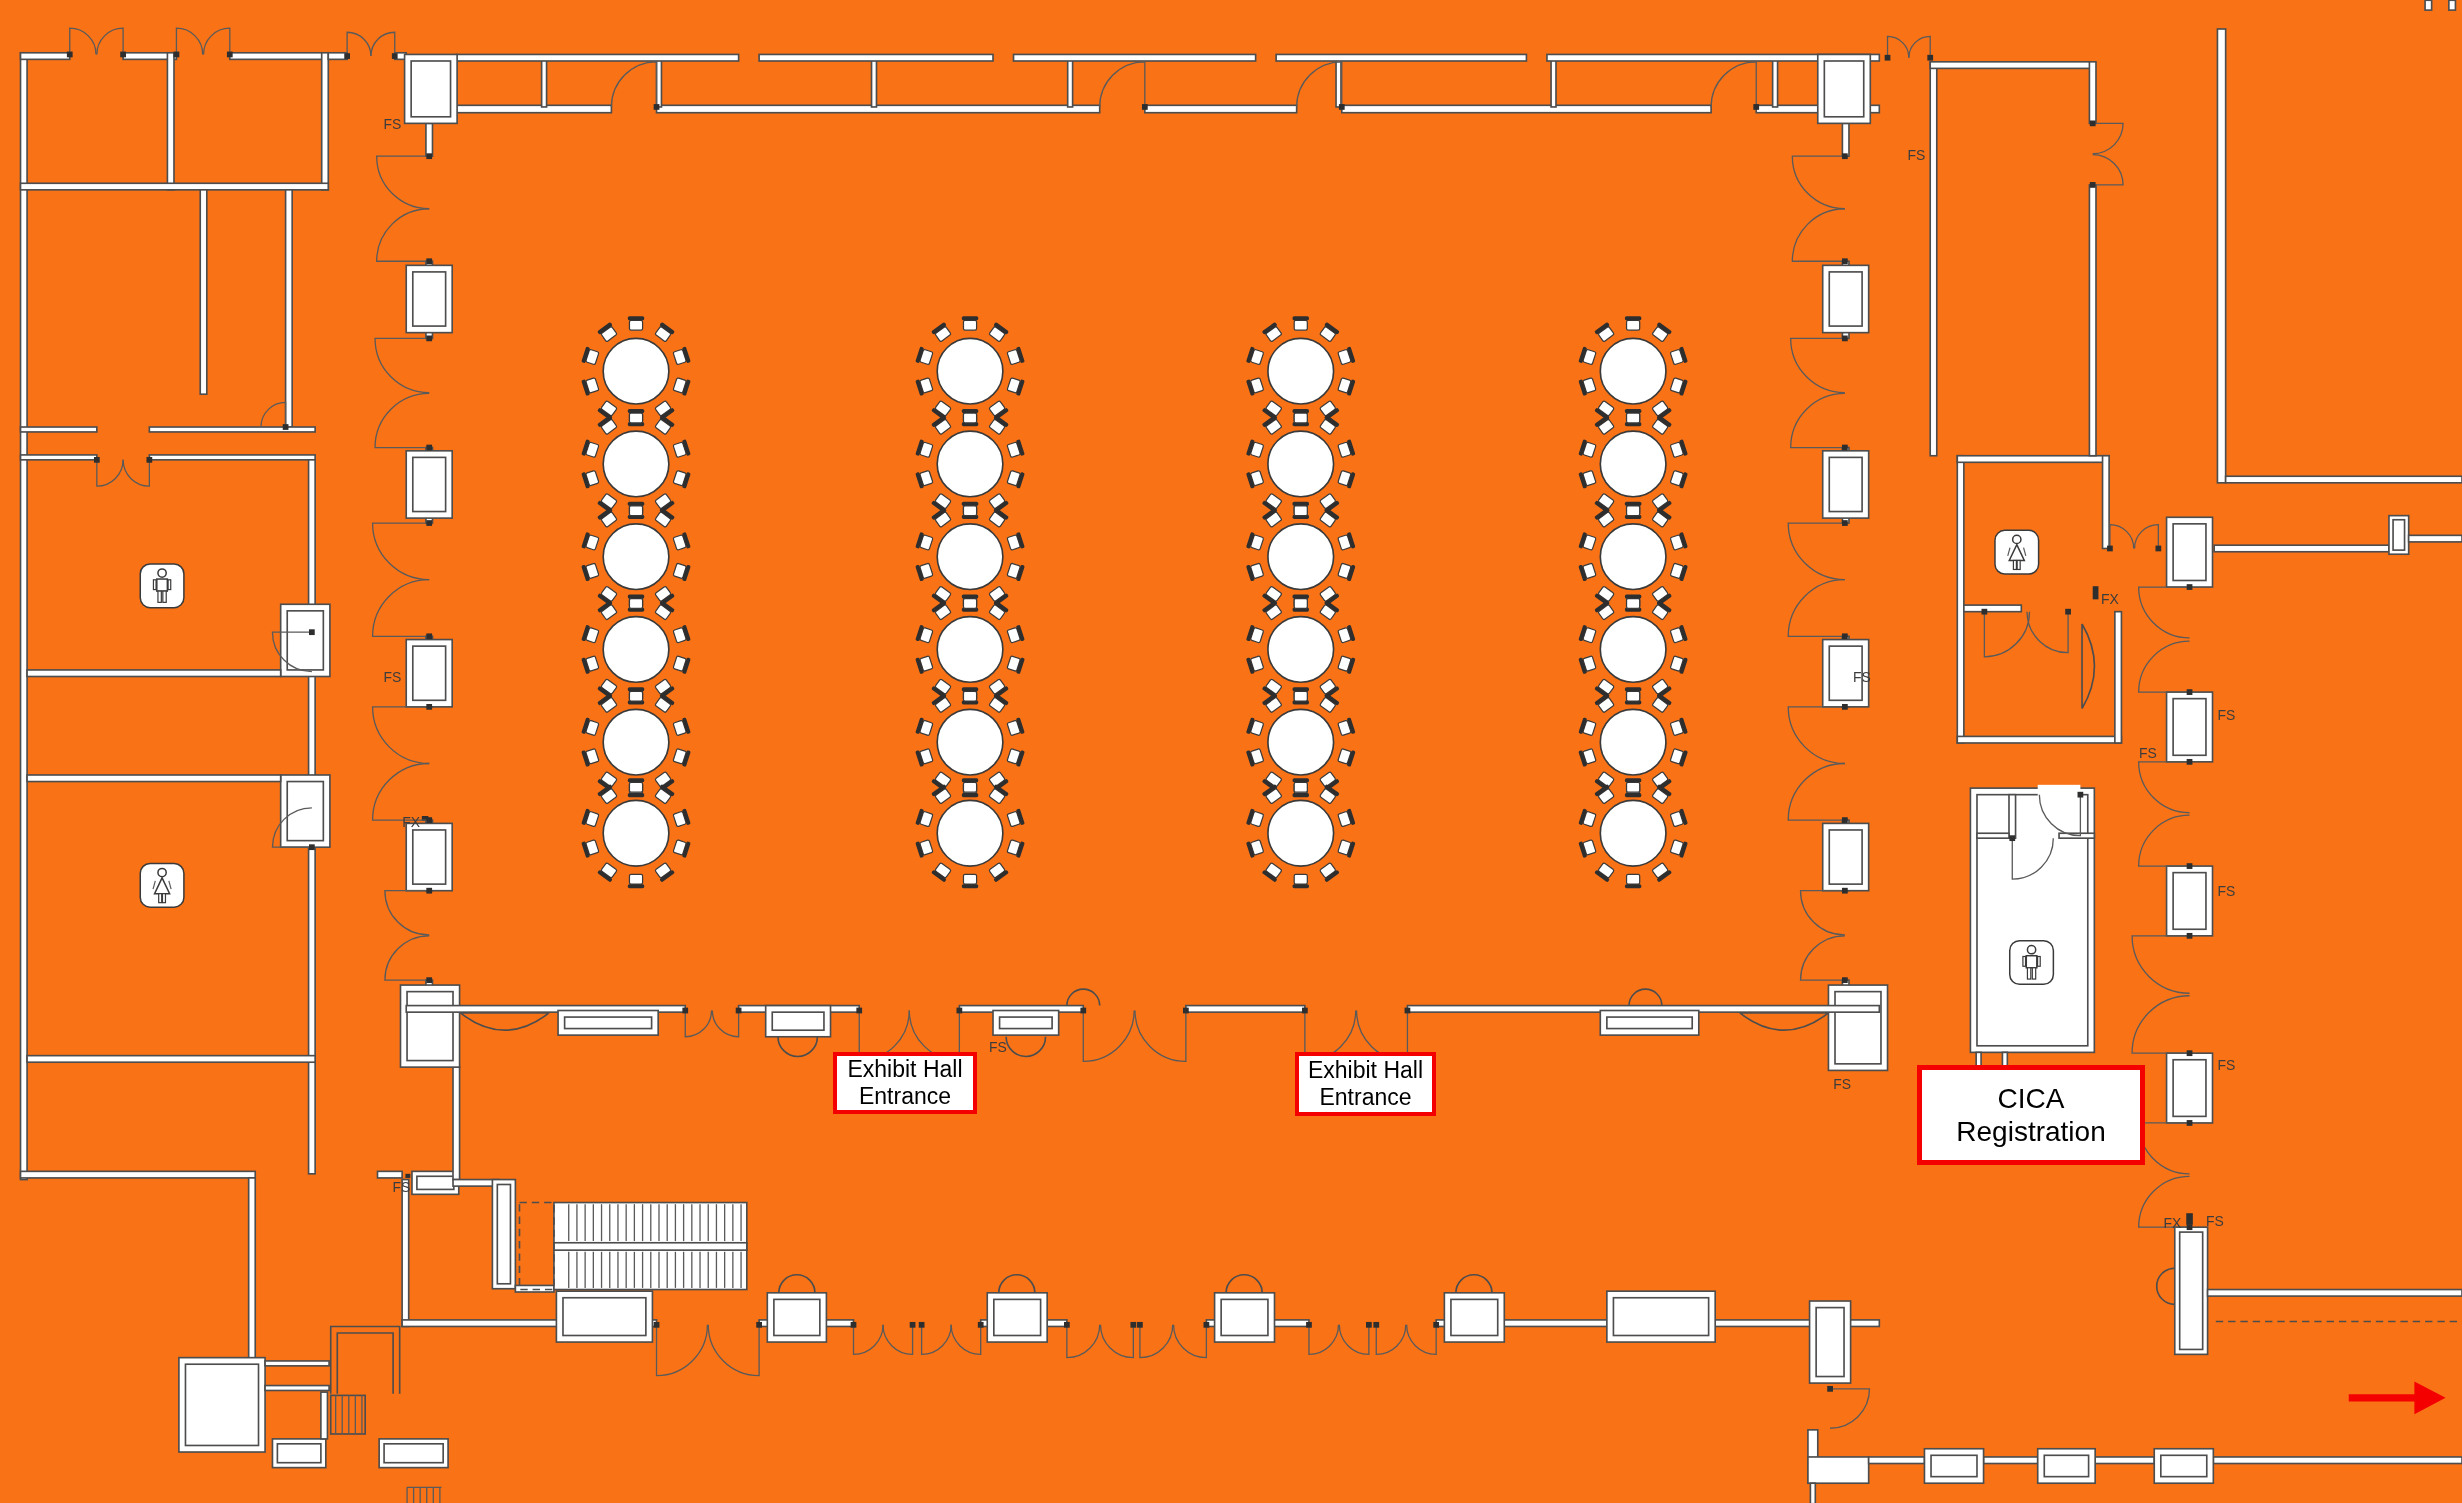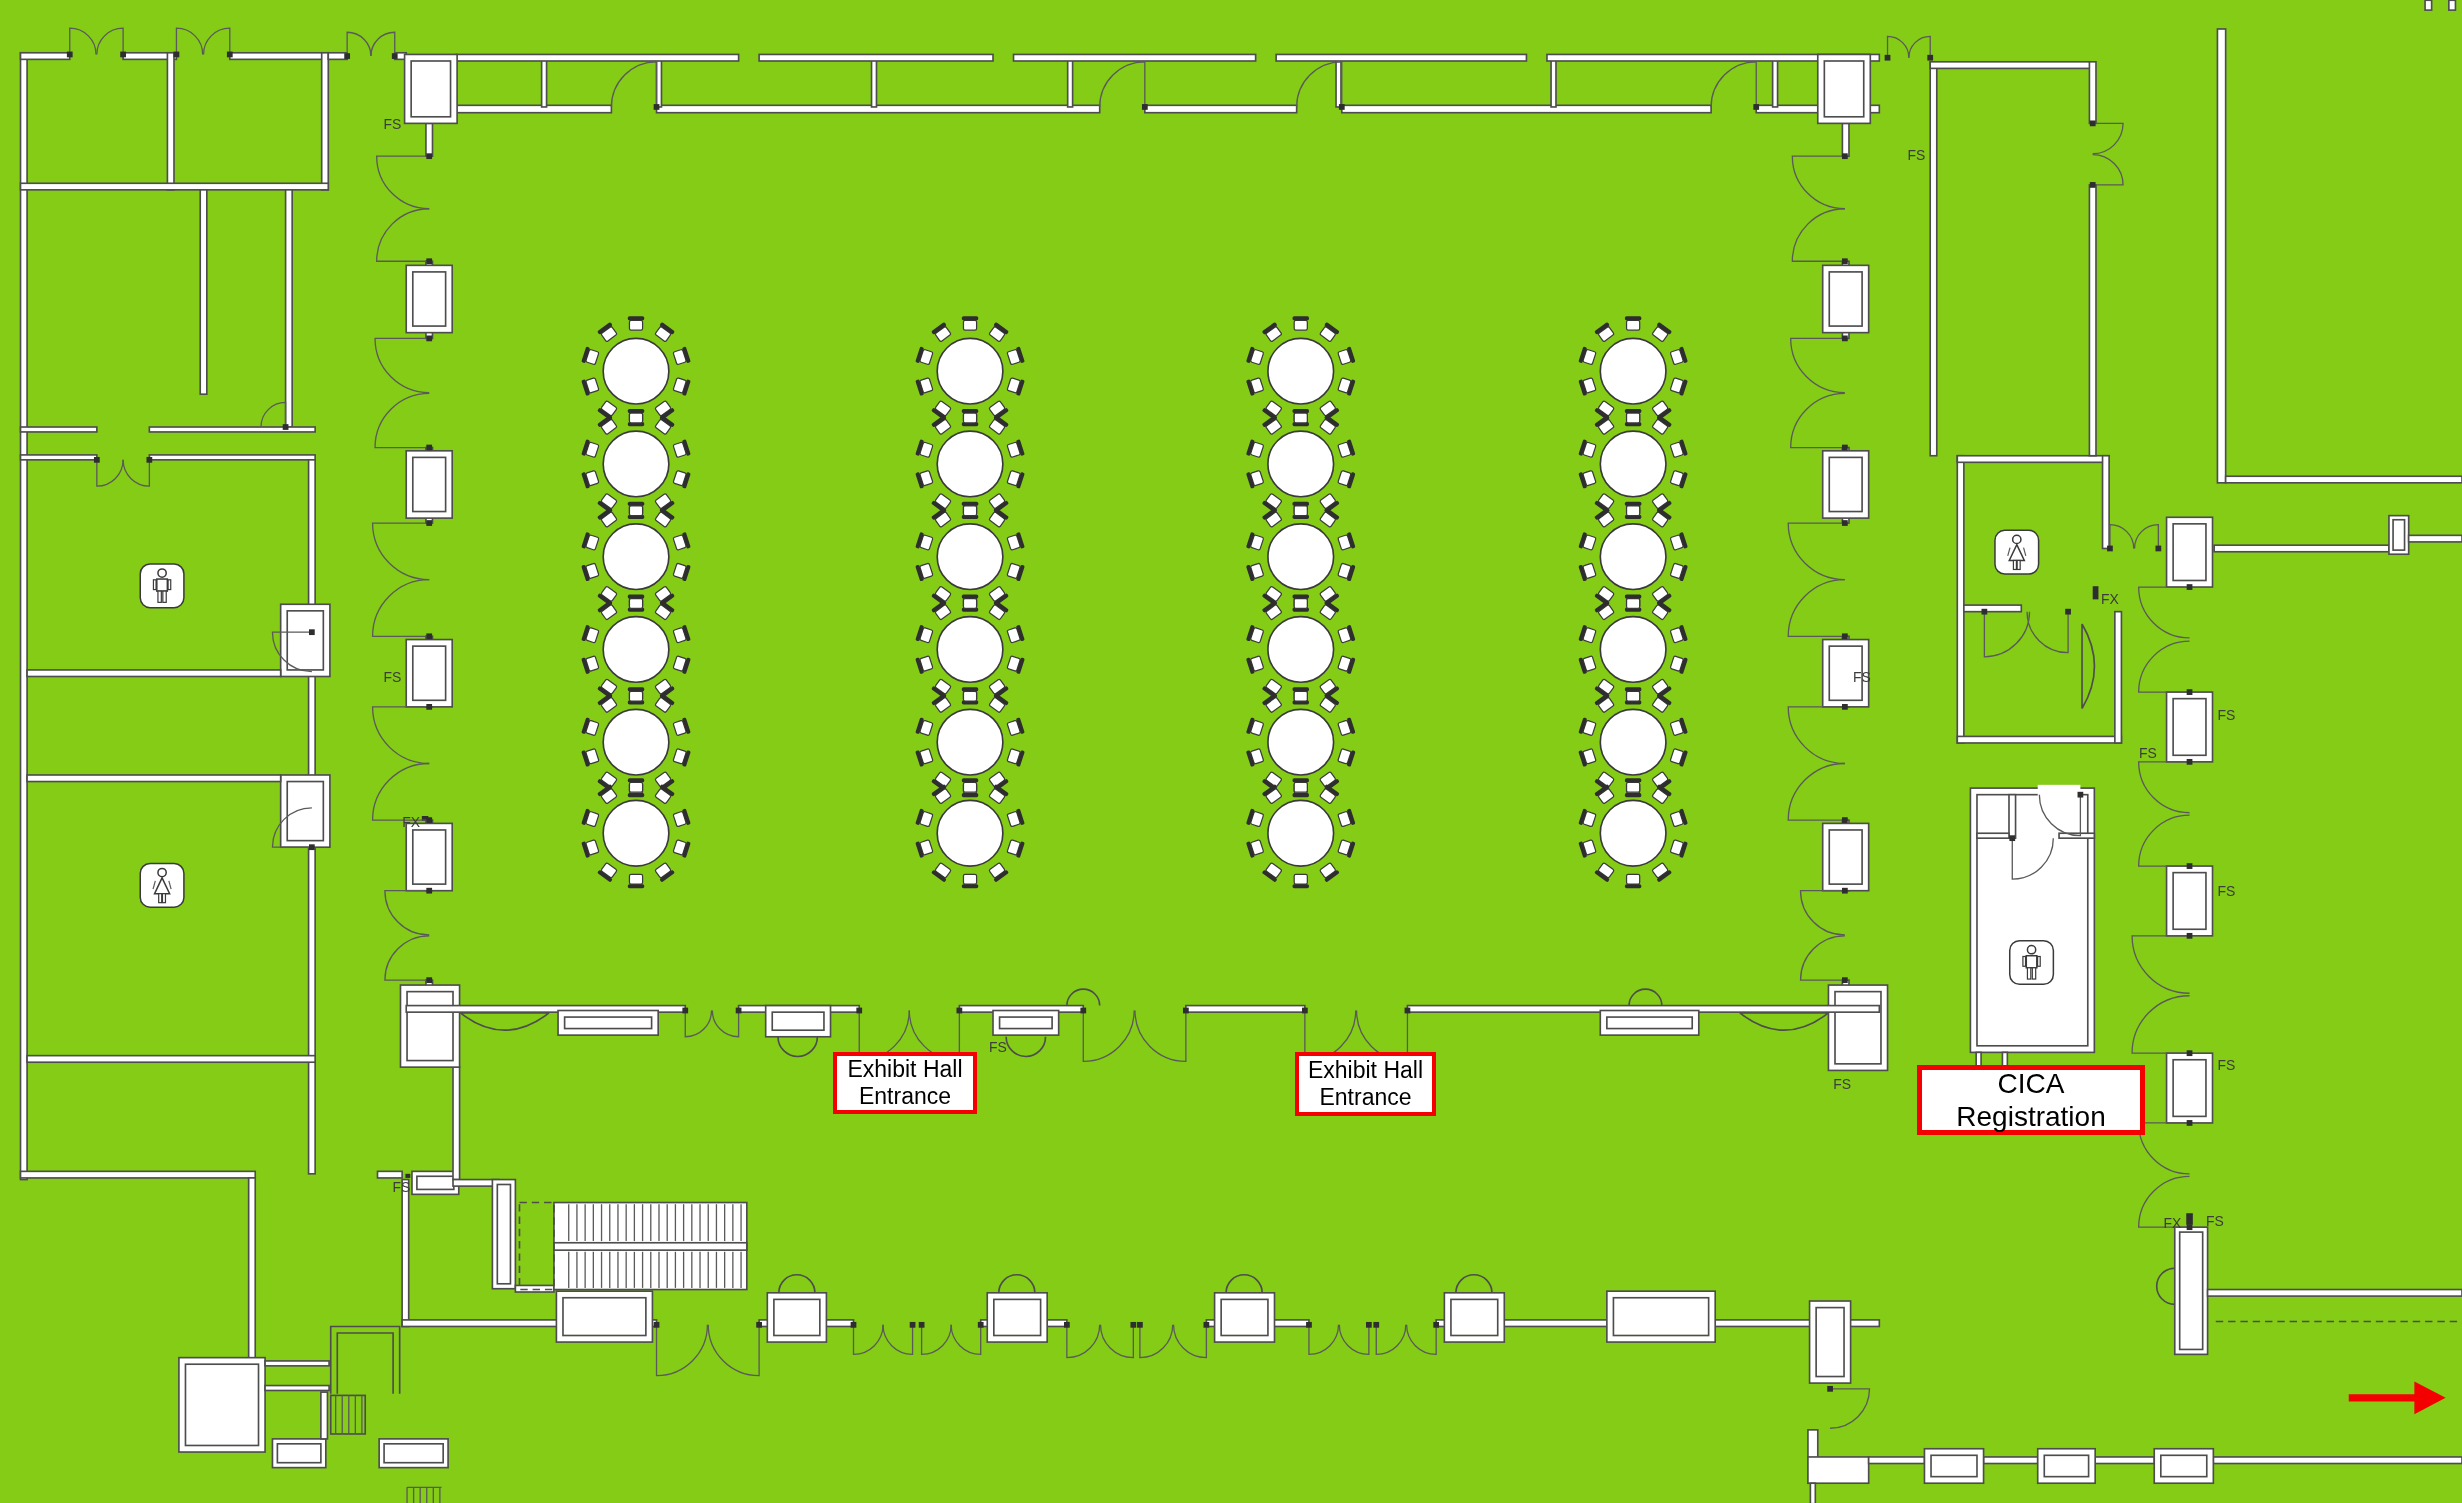--- a/index.html
+++ b/index.html
@@ -1,17 +1,17 @@
 <!DOCTYPE html>
 <html style="font-size:13px"><head>
 <meta charset="utf-8">
 <style>
   html,body{margin:0;padding:0;background:#ffffff;}
   body{width:2462px;height:1504px;font-family:"Liberation Sans",sans-serif;}
-  .plan{position:relative;width:2462px;height:1504px;background:#84cc16;overflow:hidden;}
+  .plan{position:relative;width:2462px;height:1504px;background:#f97316;overflow:hidden;}
   #plan-svg{position:absolute;left:0;top:0;width:2462px;height:1504px;}
   
   .w{fill:#ffffff;stroke:#4d4d4d;stroke-width:2;}
   .ln{fill:none;stroke:#4d4d4d;stroke-width:2;}
   .thin{fill:none;stroke:#5a5a5a;stroke-width:1.6;}
   .dk{fill:#2e2e2e;stroke:none;}
   .gap{fill:#ffffff;stroke:none;}
   .dashr{fill:none;stroke:#4d4d4d;stroke-width:2;stroke-dasharray:9 6;}
   .mk{font-size:17px;fill:#3c3c3c;font-family:"Liberation Sans",sans-serif;}
   
@@ -1546,20 +1546,20 @@
   <div class="red-label" id="lbl-entrance1" style="left:833px;top:1052px;width:144px;height:62px;border:4.9px solid #f40000;font-size:23px;">
     <div class="l1">Exhibit Hall</div>
     <div class="l2">Entrance</div>
   </div>
 
   <div class="red-label" id="lbl-entrance2" style="left:1295px;top:1052px;width:141px;height:64px;border:4.9px solid #f40000;font-size:23px;">
     <div class="l1">Exhibit Hall</div>
     <div class="l2">Entrance</div>
   </div>
 
-  <div class="red-label" id="lbl-registration" style="left:1917px;top:1065px;width:228px;height:70px;border:5.7px solid #f40000;font-size:28px;">
+  <div class="red-label" id="lbl-registration" style="left:1917px;top:1065px;width:228px;height:100px;border:5.7px solid #f40000;font-size:28px;">
     <div class="l1">CICA</div>
     <div class="l2">Registration</div>
   </div>
 
 
 </div>
 
 
 </body></html>

